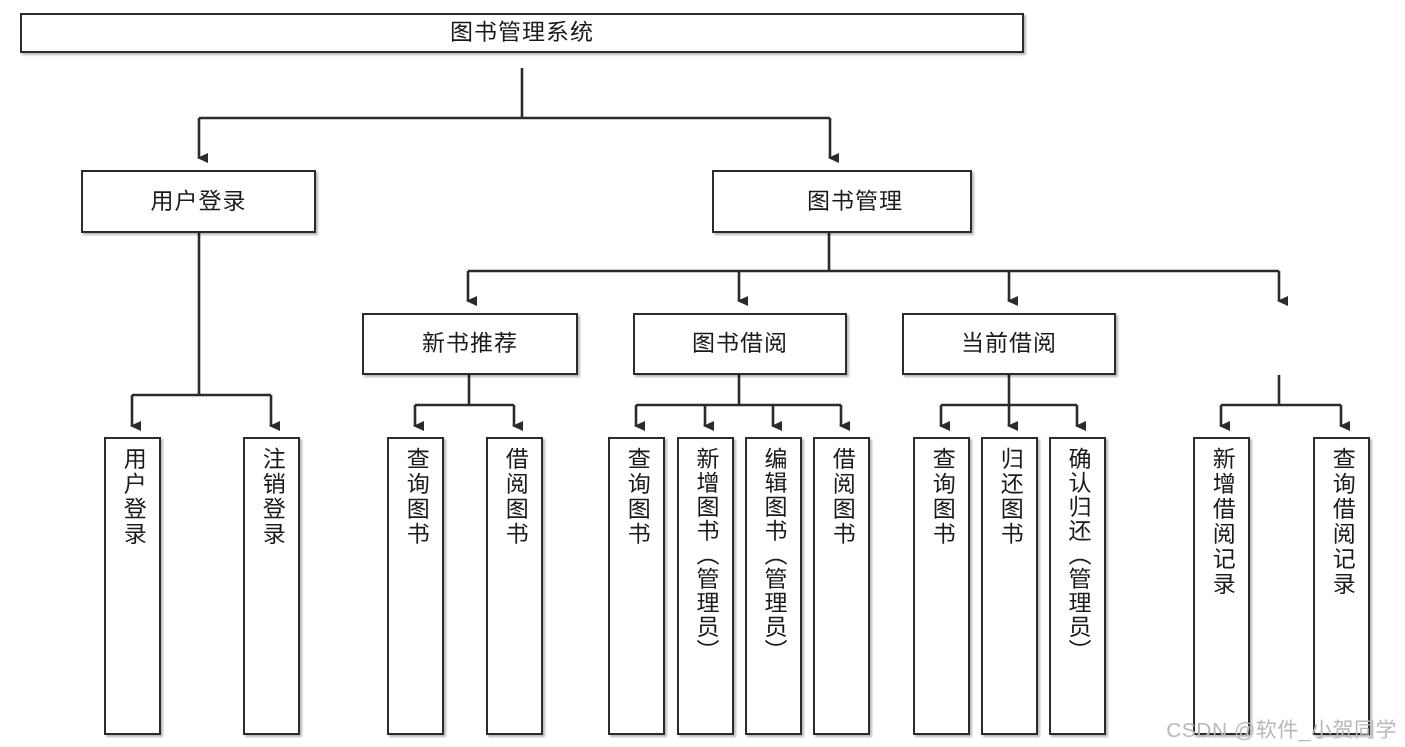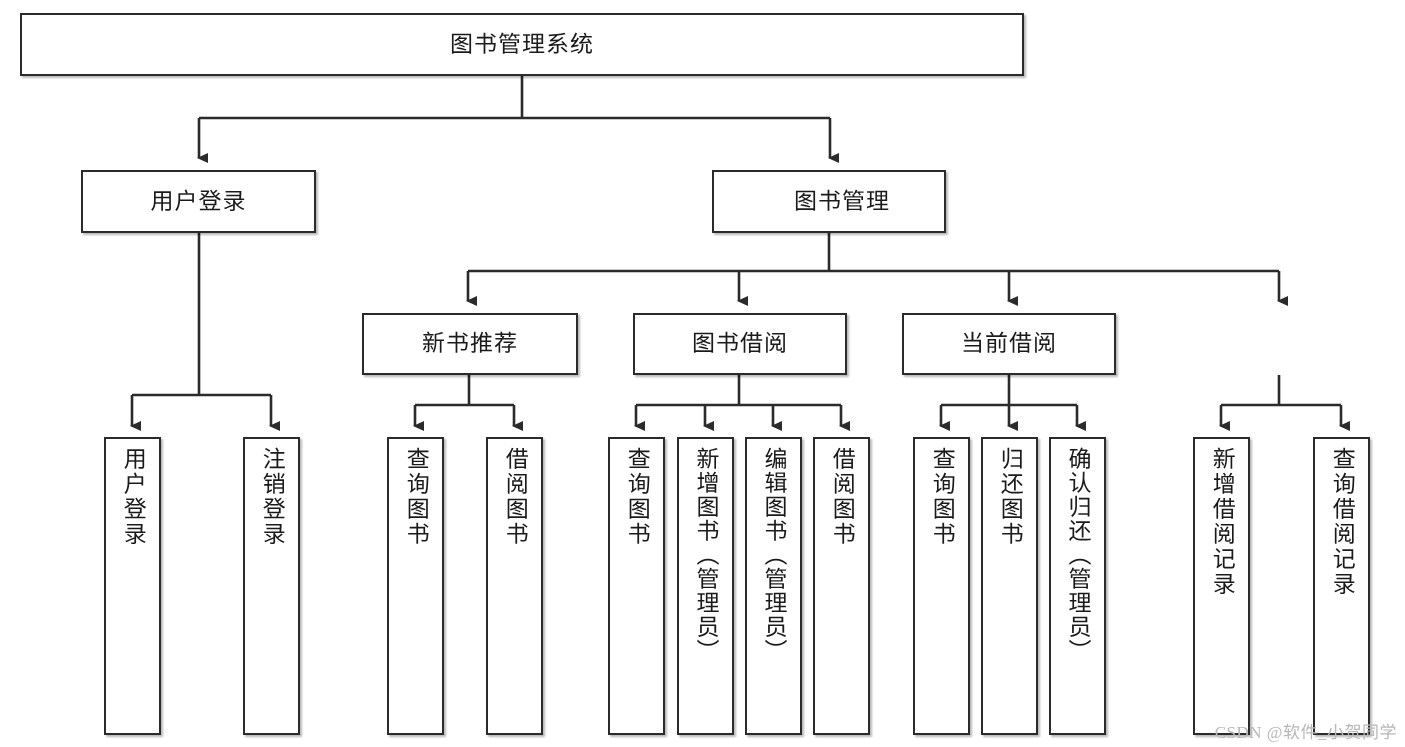--- a/index.html
+++ b/index.html
@@ -57,25 +57,25 @@
     color: #1a1a1a;
   }
   .node.vertical.tall-label .vlabel {
     letter-spacing: 1px;
     line-height: 1.18;
   }
   #watermark {
     position: absolute;
     right: 8px;
     bottom: 4px;
-    font-size: 17px;
+    font-size: 21px;
     color: #b9b9b9;
     letter-spacing: 0.5px;
     white-space: nowrap;
-    font-family: Liberation Serif, serif;
+    font-family: Liberation Sans, sans-serif;
   }
 </style>
 </head>
 <body>
 
 <div id="diagram-root">
 
   <svg id="edges" viewBox="0 0 1405 747">
     <defs>
       <marker id="arrow" markerWidth="12" markerHeight="12" refX="5" refY="9" orient="auto" markerUnits="userSpaceOnUse">
@@ -119,29 +119,29 @@
       <path d="M1009,405 L1009,426" marker-end="url(#arrow)"></path>
       <path d="M1077,405 L1077,426" marker-end="url(#arrow)"></path>
 
       <path d="M1279,375 L1279,405"></path>
       <path d="M1221,405 L1341,405"></path>
       <path d="M1221,405 L1221,426" marker-end="url(#arrow)"></path>
       <path d="M1341,405 L1341,426" marker-end="url(#arrow)"></path>
     </g>
   </svg>
 
-  <div class="node horizontal" style="left:20px; top:13px; width:1004px; height:63px;text-align:right;">
+  <div class="node horizontal" style="left:20px; top:13px; width:1004px; height:40px;text-align:right;">
     <span>图书管理系统</span>
   </div>
 
   <div class="node horizontal" style="left:81px; top:170px; width:235px; height:63px;">
     <span>用户登录</span>
   </div>
 
-  <div class="node horizontal" style="left:712px; top:170px; width:234px; height:63px;padding-left:26px;">
+  <div class="node horizontal" style="left:712px; top:170px; width:260px; height:63px;padding-left:26px;">
     <span>图书管理</span>
   </div>
 
   <div class="node horizontal" style="left:362px; top:313px; width:216px; height:62px;">
     <span>新书推荐</span>
   </div>
 
   <div class="node horizontal" style="left:633px; top:313px; width:214px; height:62px;">
     <span>图书借阅</span>
   </div>

